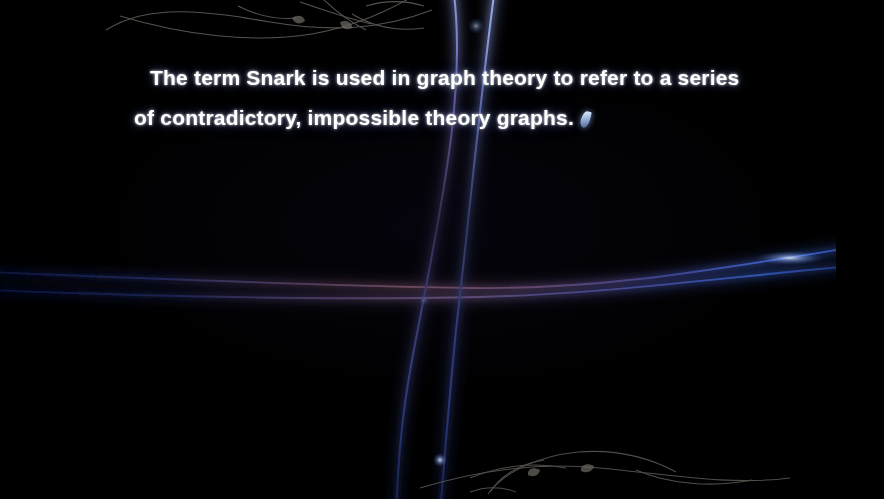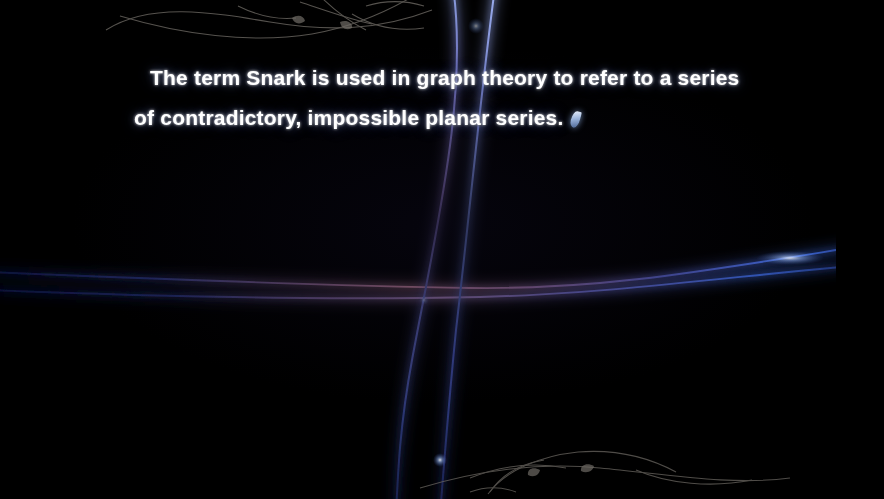--- a/index.html
+++ b/index.html
@@ -166,16 +166,16 @@
     <g fill="#6e6a64" opacity="0.7">
       <path d="M 540,470 c -7,-4 -13,-1 -12,5 c 6,3 11,0 12,-5 z"></path>
       <path d="M 594,466 c -7,-4 -14,-1 -13,5 c 6,3 12,0 13,-5 z"></path>
     </g>
   </svg>
 
   <div class="layer" id="vignette"></div>
 
   <div id="dialogue">
     <div class="dline" id="line1">The term Snark is used in graph theory to refer to a series</div>
-    <div class="dline" id="line2"><span>of contradictory, impossible planar series.</span><span id="advance-marker"></span></div>
+    <div class="dline" id="line2"><span>of contradictory, impossible theory graphs.</span><span id="advance-marker"></span></div>
   </div>
 
 </div>
 
 </body></html>

